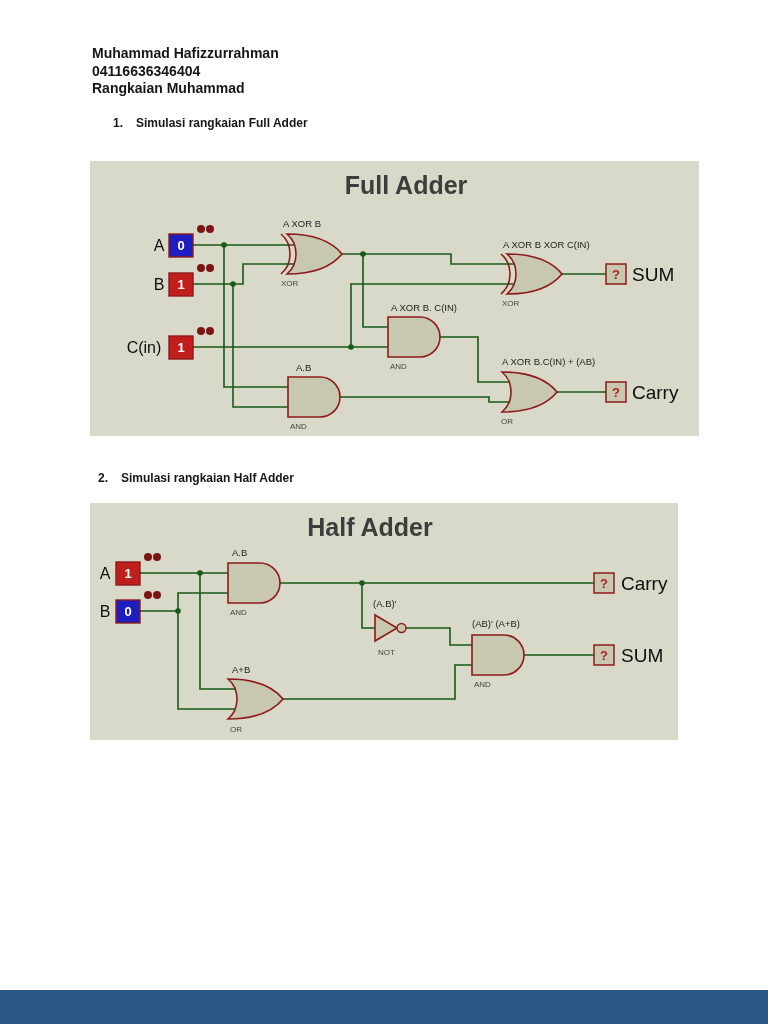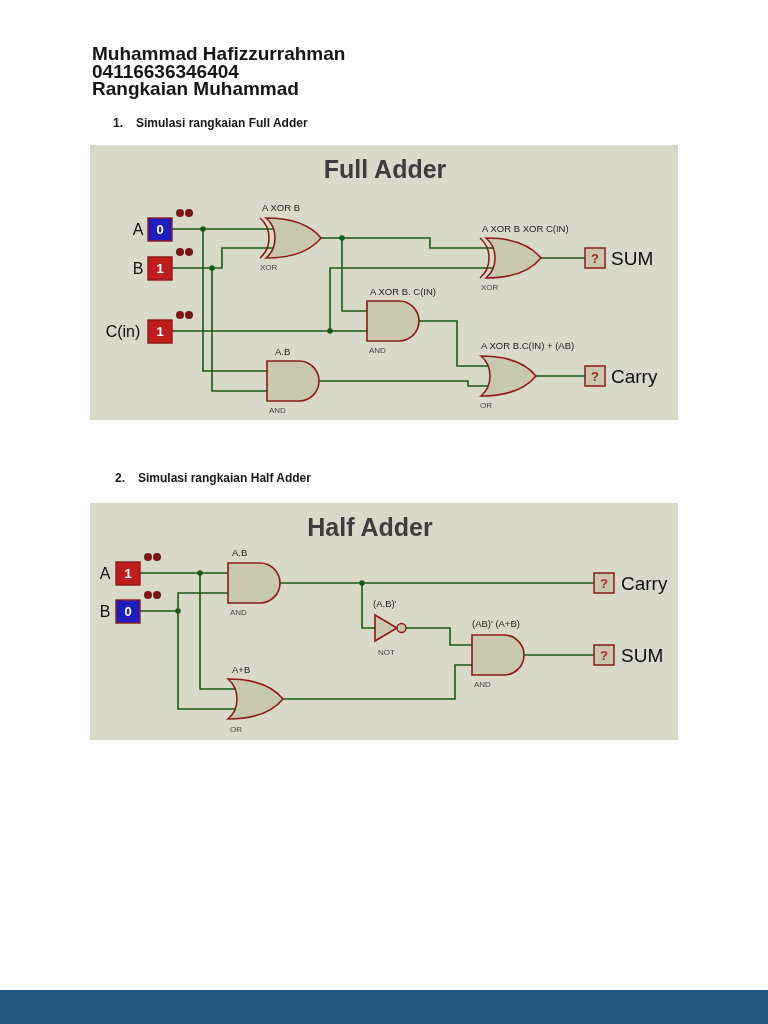--- a/index.html
+++ b/index.html
@@ -1,24 +1,24 @@
 <!DOCTYPE html>
 <html style="--panel-bg: #d9d9c9; --gate-fill: #c8c8b0; --gate-outline: #8d1a1a; --wire: #175917; --dot: #7a1515; --question: #b22020; --title: #3d3d3d; --footer: #2a5885;"><head>
 <meta charset="utf-8">
 <style>
   html,body { margin:0; padding:0; }
   body { width:768px; height:1024px; background:#ffffff; font-family:"Liberation Sans", sans-serif; }
   .page { position:relative; width:768px; height:1024px; background:#ffffff; overflow:hidden; }
-  .doc-header { position:absolute; left:92px; top:45px; font-size:19px; font-weight:bold; color:#161616; line-height:17.5px; }
+  .doc-header { position:absolute; left:92px; top:45px; font-size:14px; font-weight:bold; color:#161616; line-height:17.5px; }
   .list-item { position:absolute; font-size:12px; font-weight:bold; color:#161616; }
   .list-item .num { display:inline-block; width:23px; }
   .li-1 { left:113px; top:116px; }
-  .li-2 { left:115px; top:471px; }
+  .li-2 { left:98px; top:471px; }
   .panel { position:absolute; left:90px; background:var(--panel-bg,#d9d9c9); }
-  .panel-1 { top:145px; }
+  .panel-1 { top:161px;padding-left:21px; }
   .panel-2 { top:503px; }
   .footer-bar { position:absolute; left:0; bottom:0; width:768px; height:34px; background:var(--footer,#2a5885); }
   svg { display:block; }
   .wire { stroke:var(--wire,#175917); stroke-width:1.6; fill:none; }
   .junction { fill:var(--wire,#175917); }
   .gate { fill:var(--gate-fill,#c8c8b0); stroke:var(--gate-outline,#8d1a1a); stroke-width:1.6; }
   .gate-arc { fill:none; stroke:var(--gate-outline,#8d1a1a); stroke-width:1.6; }
   .bubble { fill:var(--gate-fill,#c8c8b0); stroke:var(--gate-outline,#8d1a1a); stroke-width:1.4; }
   .inbox { stroke:var(--gate-outline,#8d1a1a); stroke-width:1.4; }
   .invalue { fill:#ffffff; font-size:13px; font-weight:bold; text-anchor:middle; }

